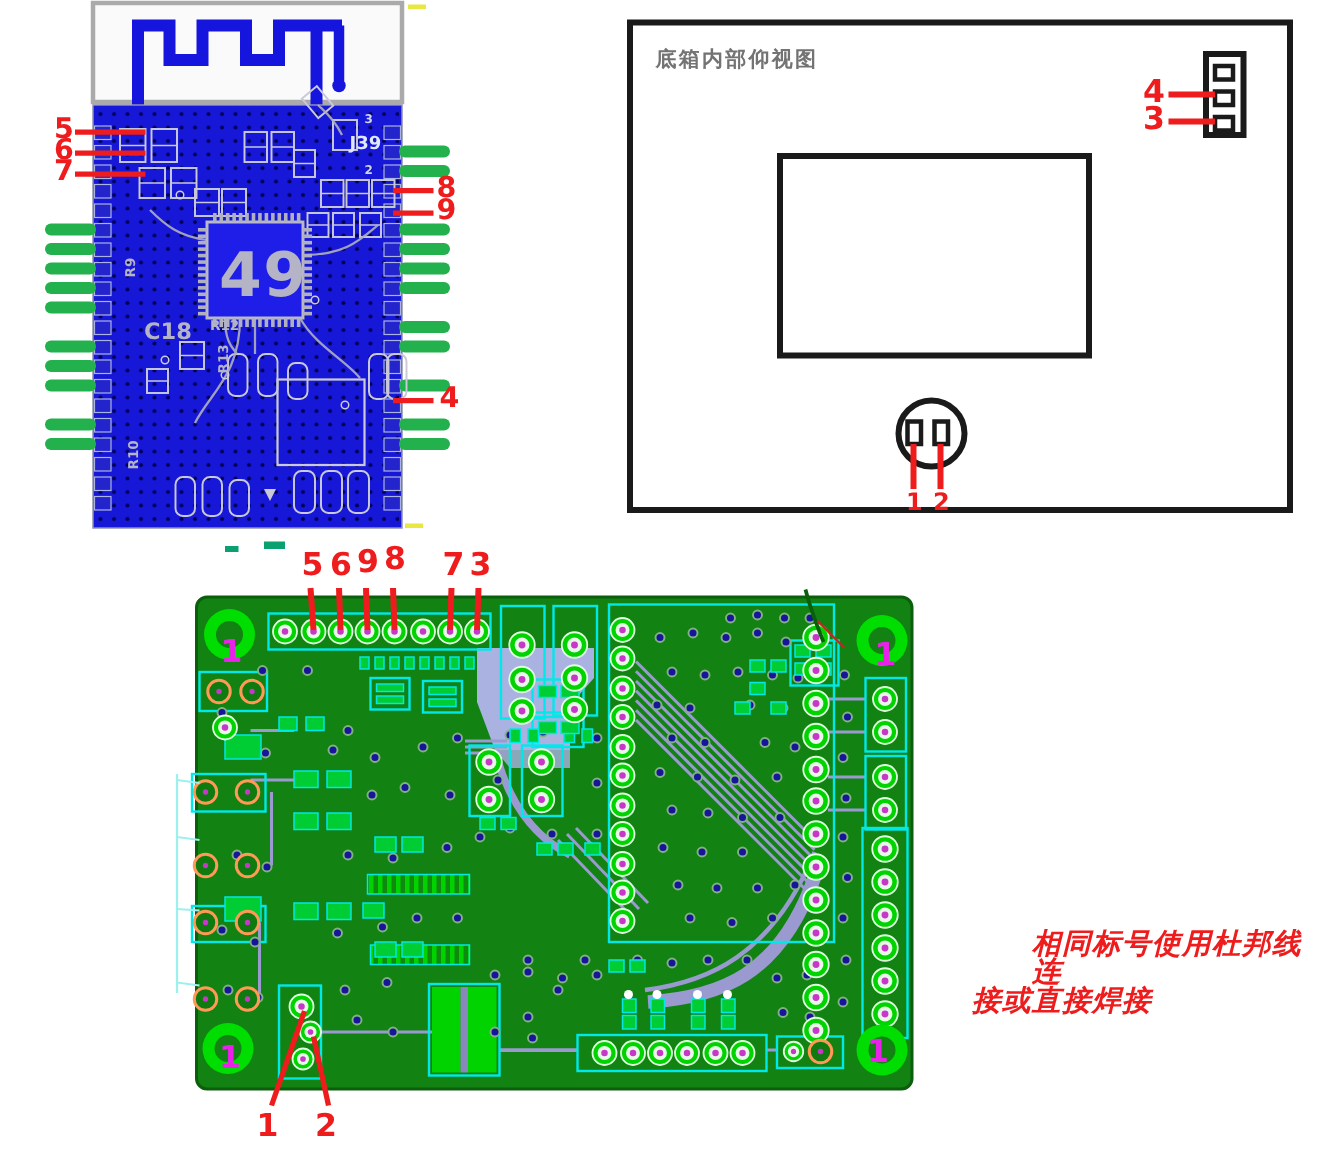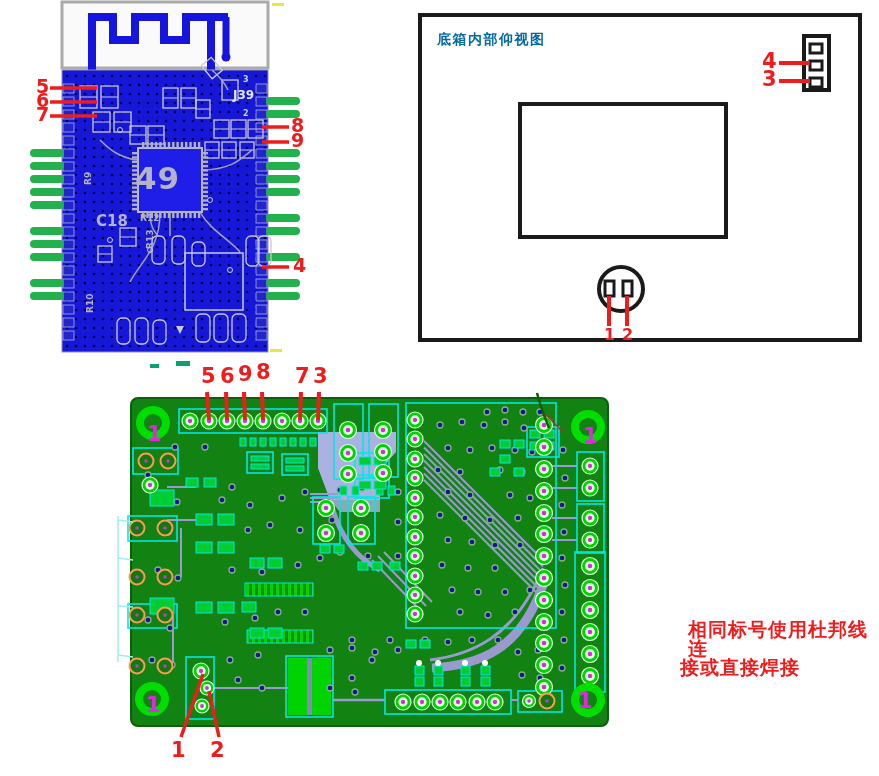--- a/index.html
+++ b/index.html
@@ -5,22 +5,22 @@
   html,body{margin:0;padding:0;background:#ffffff;}
   #canvas{position:relative;width:879px;height:776px;background:#ffffff;overflow:hidden;
           font-family:"DejaVu Sans",sans-serif;}
   #gfx{position:absolute;left:0;top:0;}
   .lbl{position:absolute;font-weight:bold;line-height:1;white-space:nowrap;}
   .red{color:#ee1c1c;}
   .mag{color:#e822e8;}
   .silk{color:#b4b4c6;font-weight:bold;}
   .vert{transform:rotate(-90deg);transform-origin:left top;}
   .note-line{position:absolute;font-weight:bold;color:#ee1c1c;font-size:19px;
-             letter-spacing:1px;line-height:1;}
-  .boxtitle{position:absolute;font-weight:bold;color:#0369a1;font-size:14px;letter-spacing:1.5px;}
+             letter-spacing:1px;line-height:1;font-style:italic;}
+  .boxtitle{position:absolute;font-weight:bold;color:#737373;font-size:14px;letter-spacing:1.5px;}
 </style>
 </head>
 <body>
 
 <div id="canvas">
 
 <svg id="gfx" width="879" height="776">
   <defs>
     <pattern id="dotgrid" width="9" height="9" patternUnits="userSpaceOnUse">
       <circle cx="4" cy="4" r="1.3" fill="#000050"></circle>
@@ -761,21 +761,21 @@
   </g>
 </svg>
 
 <div class="lbl red" style="left:36px;top:77px;font-size:19px">5</div>
 <div class="lbl red" style="left:36px;top:91px;font-size:19px">6</div>
 <div class="lbl red" style="left:36px;top:105px;font-size:19px">7</div>
 <div class="lbl red" style="left:291px;top:116px;font-size:19px">8</div>
 <div class="lbl red" style="left:291px;top:131px;font-size:19px">9</div>
 <div class="lbl red" style="left:293px;top:256px;font-size:19px">4</div>
 
-<div class="lbl silk" style="left:135px;top:163px;font-size:31px;letter-spacing:1px">49</div>
+<div class="lbl silk" style="left:146px;top:163px;font-size:41px;letter-spacing:1px">49</div>
 <div class="lbl" style="left:233px;top:89px;font-size:12px;color:#e0e8ff;font-weight:bold">J39</div>
 <div class="lbl silk" style="left:96px;top:214px;font-size:15px">C18</div>
 <div class="lbl silk" style="left:140px;top:214px;font-size:9px">R12</div>
 <div class="lbl silk vert" style="left:146px;top:249px;font-size:9px">R13</div>
 <div class="lbl silk vert" style="left:84px;top:185px;font-size:9px">R9</div>
 <div class="lbl silk vert" style="left:86px;top:313px;font-size:9px">R10</div>
 <div class="lbl" style="left:243px;top:76px;font-size:8px;color:#ccd4ee">3</div>
 <div class="lbl" style="left:243px;top:110px;font-size:8px;color:#ccd4ee">2</div>
 
 <div class="boxtitle" style="left:437px;top:31px">底箱内部仰视图</div>
@@ -793,15 +793,15 @@
 
 <div class="lbl red" style="left:171px;top:740px;font-size:21px">1</div>
 <div class="lbl red" style="left:210px;top:740px;font-size:21px">2</div>
 
 <div class="lbl mag" style="left:147px;top:424px;font-size:21px">1</div>
 <div class="lbl mag" style="left:583px;top:426px;font-size:21px">1</div>
 <div class="lbl mag" style="left:146px;top:695px;font-size:21px">1</div>
 <div class="lbl mag" style="left:578px;top:691px;font-size:21px">1</div>
 
 <div class="note-line" style="left:688px;top:620px">相同标号使用杜邦线连</div>
-<div class="note-line" style="left:680px;top:658px">接或直接焊接</div>
+<div class="note-line" style="left:648px;top:658px">接或直接焊接</div>
 
 </div>
 
 </body></html>

